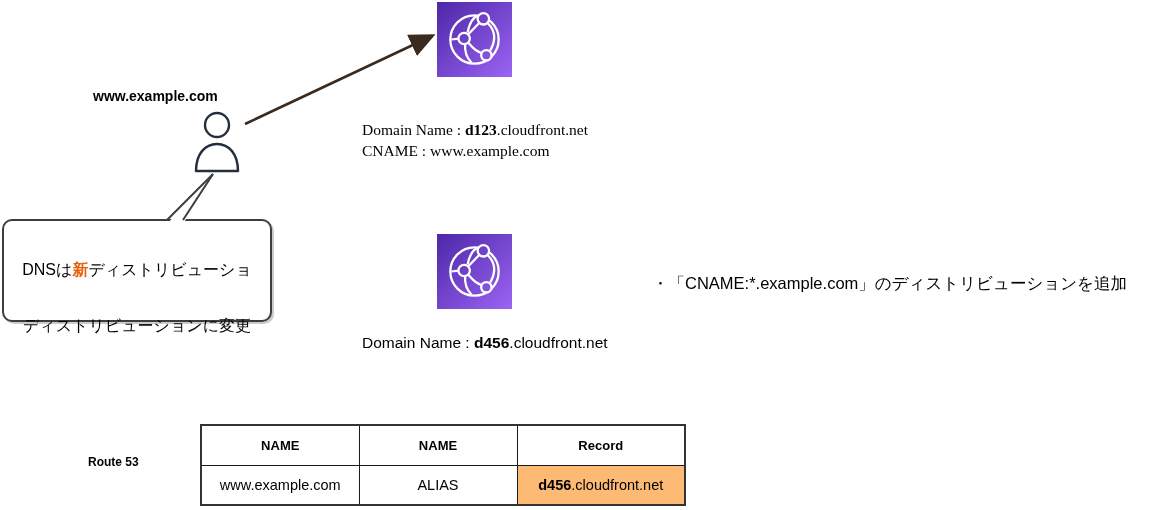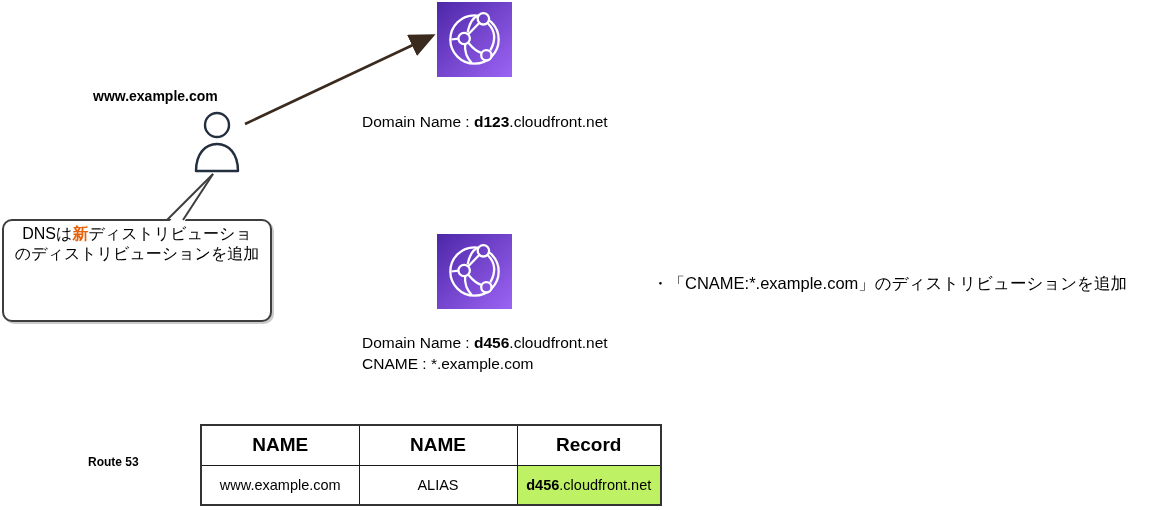--- a/index.html
+++ b/index.html
@@ -21,62 +21,62 @@
   }
 
   .person-svg { left: 193px; top: 110px; }
   .arrow-svg  { left: 238px; top: 26px; }
 
   .cf-icon { width: 75px; height: 75px; }
   .cf-icon-1 { left: 437px; top: 2px; }
   .cf-icon-2 { left: 437px; top: 234px; }
 
   .dist-info { left: 362px; font-size: 15.5px; line-height: 20.5px; white-space: nowrap; }
-  .dist-info-1 { top: 112px; }
+  .dist-info-1 { top: 120px; font-family: Liberation Serif, serif; }
   .dist-info-2 { top: 333px; }
   .b { font-weight: bold; }
 
   .bubble {
     left: 2px; top: 219px;
     width: 270px; height: 103px;
     background: #ffffff;
     border: 2px solid #3d3d3d;
     border-radius: 10px;
     box-shadow: 2px 2px 0 rgba(160,160,160,.55);
     z-index: 1;
     padding-top: 3px;
     text-align: center;
     font-size: 16px; line-height: 19.5px;
     white-space: nowrap;
   }
-  .bubble .bline { display: block; }
+  .bubble .bline { display: block; margin-top: 36px; }
   .hl { color: #E8620C; font-weight: bold; }
   .tail-svg { left: 158px; top: 166px; z-index: 2; }
 
   .annotation { font-size: 16.5px; white-space: nowrap; }
   .annotation-1 { left: 652px; top: 273px; }
   .annotation-2 { left: 696px; top: 445px; }
 
   .route53-label { left: 88px; top: 455px; font-size: 12px; font-weight: bold; }
 
   table.r53 {
     position: absolute; left: 200px; top: 424px;
     border-collapse: collapse;
     background: #fff;
   }
   table.r53 th, table.r53 td {
     border: 1.5px solid #1a1a1a;
     text-align: center;
     vertical-align: middle;
   }
   table.r53 { border: 2px solid #333; }
-  table.r53 th { width: 158px; height: 40px; font-size: 19px; font-weight: bold; }
+  table.r53 th { width: 158px; height: 40px; font-size: 13px; font-weight: bold; }
   table.r53 td { height: 40px; font-size: 14.5px; }
-  table.r53 .col-record { width: 144px; }
-  td.record-cell { background: #bef264; }
+  table.r53 .col-record { width: 168px; }
+  td.record-cell { background: #fdba74; }
 </style>
 </head>
 <body>
 
 <div class="canvas">
 
   <div class="abs user-domain">www.example.com</div>
 
   <svg class="abs person-svg" width="48" height="64" viewBox="0 0 48 64">
     <circle cx="24" cy="15" r="12" fill="#ffffff" stroke="#232F3E" stroke-width="2.4"></circle>
@@ -111,20 +111,21 @@
     </g>
     <g stroke="#ffffff" stroke-width="2.3" fill="url(#cfg1)">
       <circle cx="47" cy="17" r="5.8"></circle>
       <circle cx="27.5" cy="37" r="5.8"></circle>
       <circle cx="50" cy="54" r="5.2"></circle>
     </g>
   </svg>
 
   <div class="abs dist-info dist-info-1">
     <div><span>Domain Name : </span><span class="b">d123</span><span>.cloudfront.net</span></div>
+    <div><span>CNAME : </span><span>www.example.com</span></div>
   </div>
 
   <svg class="abs cf-icon cf-icon-2" viewBox="0 0 76 76">
     <defs>
       <linearGradient id="cfg2" gradientUnits="userSpaceOnUse" x1="0" y1="0" x2="76" y2="76">
         <stop offset="0" stop-color="#4D27A8"></stop>
           <stop offset="1" stop-color="#9C64F3"></stop>
       </linearGradient>
     </defs>
     <rect width="76" height="76" fill="url(#cfg2)"></rect>
@@ -139,32 +140,31 @@
     </g>
     <g stroke="#ffffff" stroke-width="2.3" fill="url(#cfg2)">
       <circle cx="47" cy="17" r="5.8"></circle>
       <circle cx="27.5" cy="37" r="5.8"></circle>
       <circle cx="50" cy="54" r="5.2"></circle>
     </g>
   </svg>
 
   <div class="abs dist-info dist-info-2">
     <div><span>Domain Name : </span><span class="b">d456</span><span>.cloudfront.net</span></div>
-    <div><span>CNAME : </span><span>*.example.com</span></div>
   </div>
 
   <svg class="abs tail-svg" width="70" height="62" viewBox="0 0 70 62">
     <polygon points="9,58 25,58 55,8" fill="#ffffff" stroke="none"></polygon>
     <line x1="9" y1="54" x2="55" y2="8" stroke="#3d3d3d" stroke-width="2"></line>
     <line x1="25" y1="54" x2="55" y2="8" stroke="#3d3d3d" stroke-width="2"></line>
   </svg>
 
   <div class="abs bubble">
     <span class="bline"><span>DNSは</span><span class="hl">新</span><span>ディストリビューショ</span></span>
-    <span class="bline"><span>のディストリビューションを追加</span></span>
+    <span class="bline"><span>ディストリビューションに変更</span></span>
   </div>
 
   <div class="abs annotation annotation-1">
     <span>・</span><span>「CNAME:*.example.com」のディストリビューションを追加</span>
   </div>
 
 
   <div class="abs route53-label">Route 53</div>
 
   <table class="r53">

